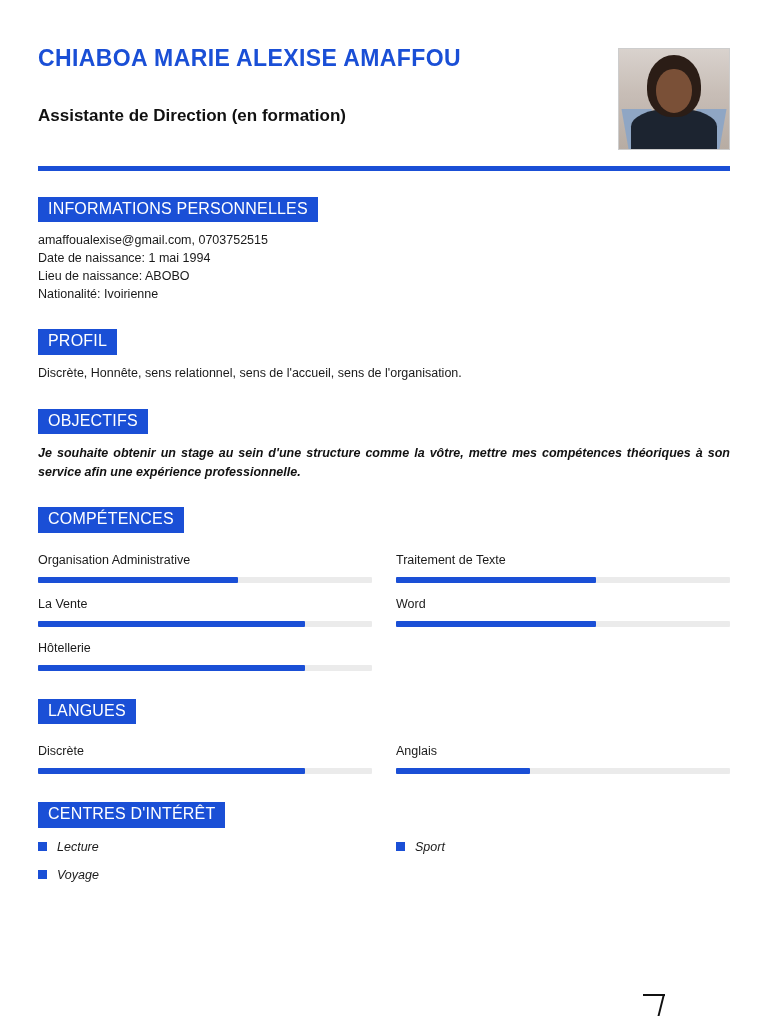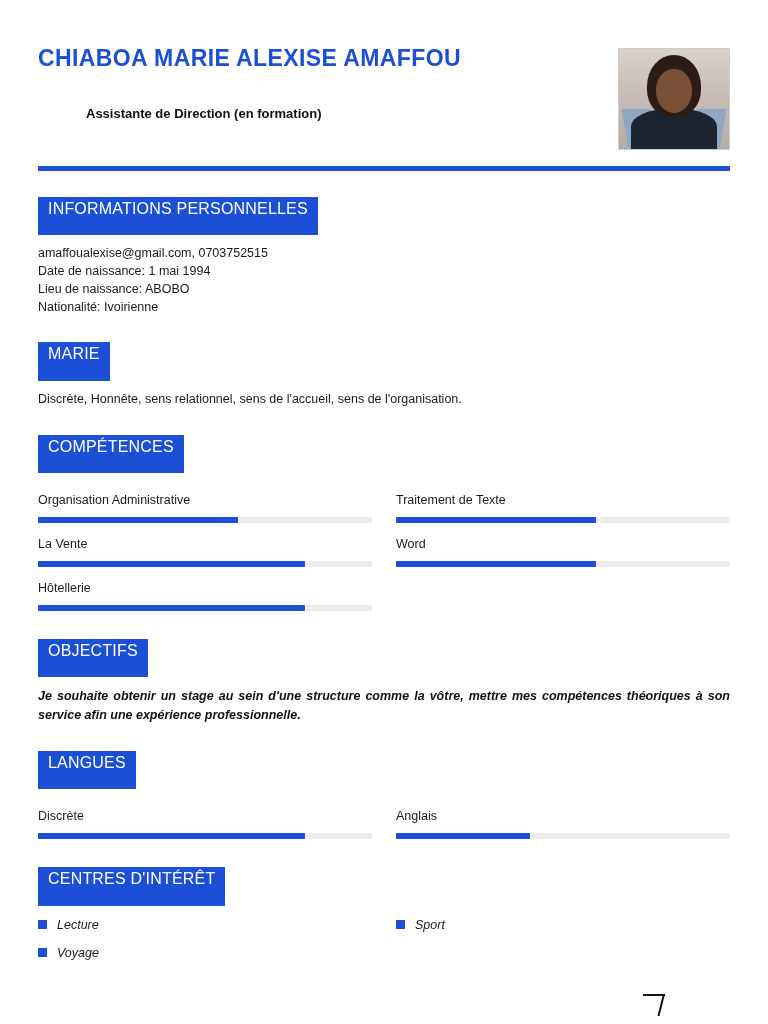--- a/index.html
+++ b/index.html
@@ -36,25 +36,24 @@
   }
   .name {
     font-size: 23px;
     font-weight: bold;
     color: #1a4fd6;
     letter-spacing: 0.4px;
     margin: 18px 0 0 0;
     line-height: 1.1;
   }
   .job-title {
-    font-size: 13px;
+    font-size: 17px;
     font-weight: bold;
     color: #111111;
     margin-top: 35px;
-    margin-left: 48px;
   }
   .photo-frame {
     position: absolute;
     right: 0;
     top: 2px;
     width: 110px;
     height: 100px;
     border: 1px solid #cdcdcd;
     background: #e9e6e4;
     overflow: hidden;
@@ -118,21 +117,21 @@
     background: #1a4fd6;
     margin-top: 12px;
   }
 
   
   .sec-head {
     display: inline-block;
     background: #1a4fd6;
     color: #ffffff;
     font-size: 16px;
-    padding: 3px 10px 17px 10px;
+    padding: 3px 10px 4px 10px;
     line-height: 1.15;
     letter-spacing: 0.2px;
   }
   .sec-wrap {
     margin-top: 26px;
   }
   .sec-body {
     margin-top: 10px;
     font-size: 12.5px;
     line-height: 1.42;
@@ -249,22 +248,27 @@
       <div class="sec-head">INFORMATIONS PERSONNELLES</div>
       <div class="sec-body">
         <div class="info-line">amaffoualexise@gmail.com, 0703752515</div>
         <div class="info-line">Date de naissance: 1 mai 1994</div>
         <div class="info-line">Lieu de naissance: ABOBO</div>
         <div class="info-line">Nationalité: Ivoirienne</div>
       </div>
     </div>
 
     <div class="sec-wrap">
-      <div class="sec-head">MARIE</div>
+      <div class="sec-head">PROFIL</div>
       <div class="sec-body">Discrète, Honnête, sens relationnel, sens de l'accueil, sens de l'organisation.</div>
+    </div>
+
+    <div class="sec-wrap">
+      <div class="sec-head">OBJECTIFS</div>
+      <div class="sec-body objective-text">Je souhaite obtenir un stage au sein d'une structure comme la vôtre, mettre mes compétences théoriques à son service afin une expérience professionnelle.</div>
     </div>
 
     <div class="sec-wrap">
       <div class="sec-head">COMPÉTENCES</div>
       <div class="grid">
 
         <div class="skill">
           <div class="skill-label">Organisation Administrative</div>
           <div class="bar-track">
             <div class="bar-fill" style="width: 60%;"></div>
@@ -294,25 +298,20 @@
 
         <div class="skill">
           <div class="skill-label">Hôtellerie</div>
           <div class="bar-track">
             <div class="bar-fill" style="width: 80%;"></div>
           </div>
         </div>
 
         <div></div>
       </div>
-    </div>
-
-    <div class="sec-wrap">
-      <div class="sec-head">OBJECTIFS</div>
-      <div class="sec-body objective-text">Je souhaite obtenir un stage au sein d'une structure comme la vôtre, mettre mes compétences théoriques à son service afin une expérience professionnelle.</div>
     </div>
 
     <div class="sec-wrap">
       <div class="sec-head">LANGUES</div>
       <div class="grid">
         <div class="skill">
           <div class="skill-label">Discrète</div>
           <div class="bar-track">
             <div class="bar-fill" style="width: 80%;"></div>
           </div>

